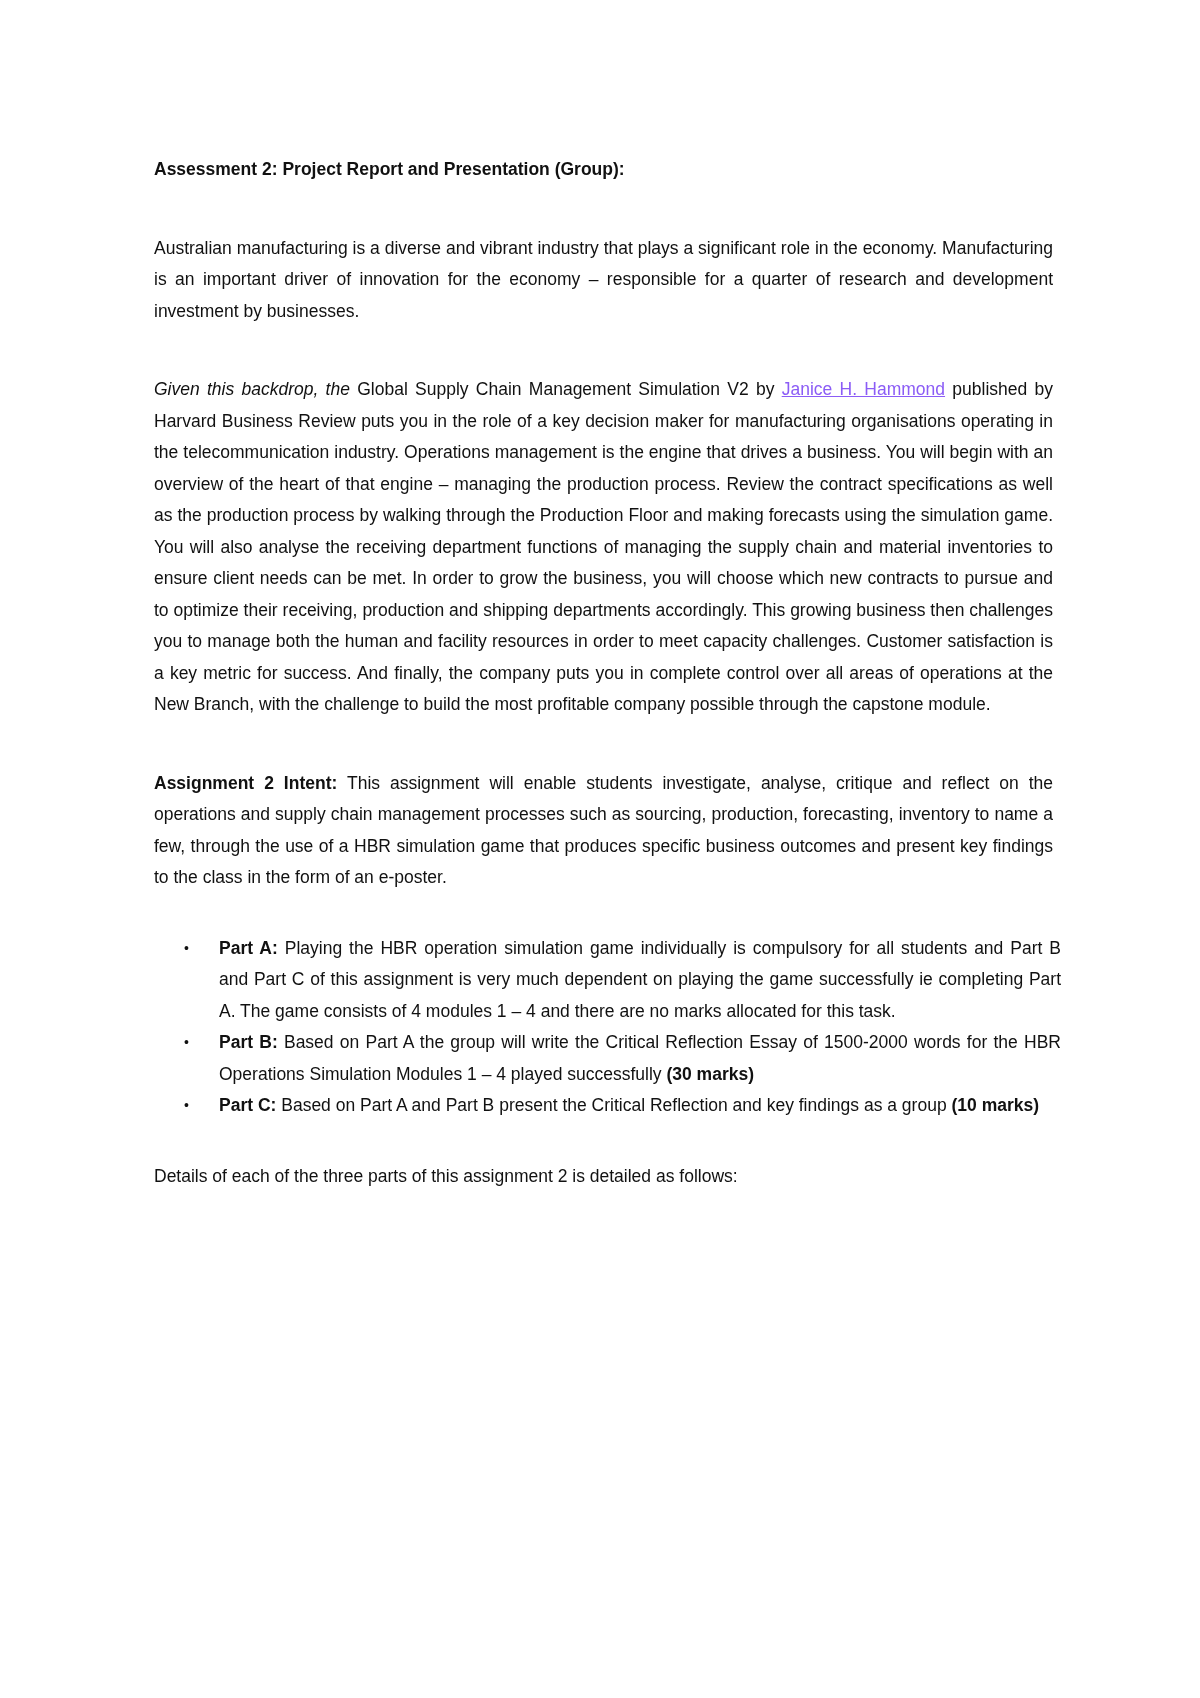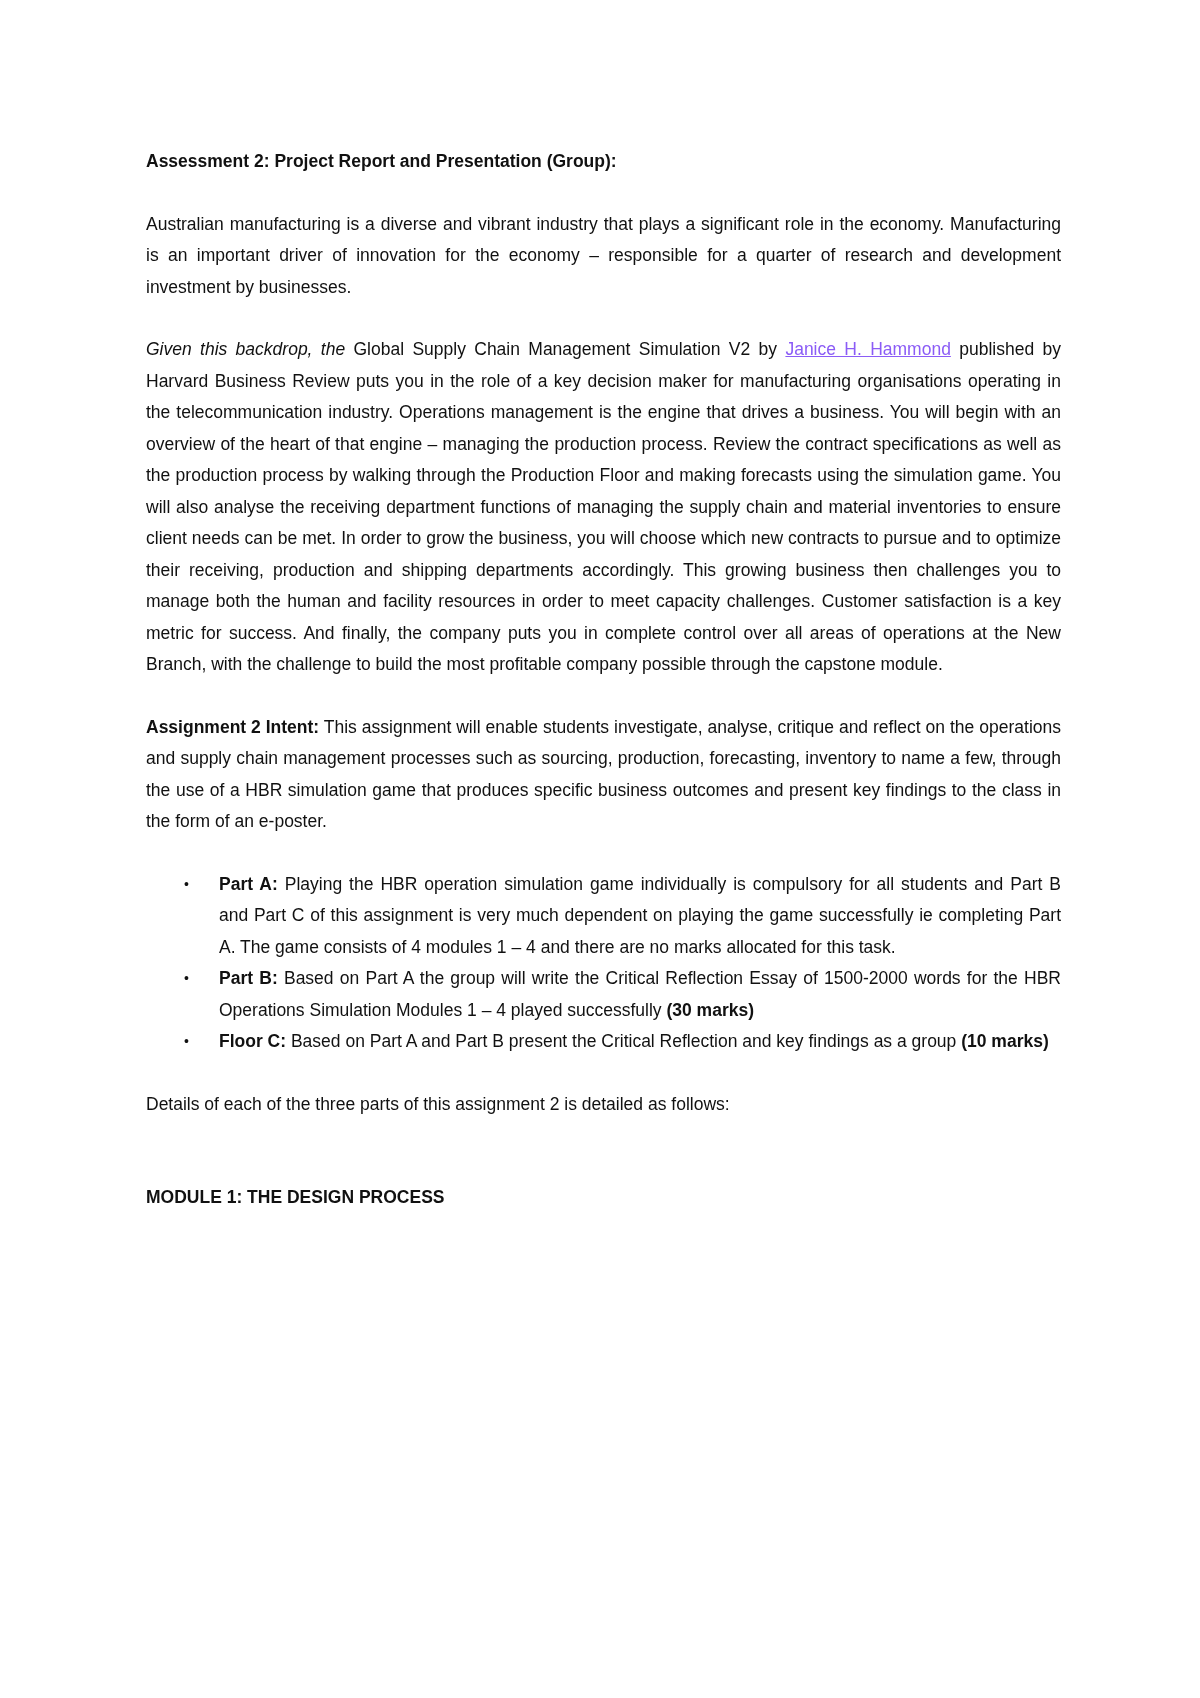--- a/index.html
+++ b/index.html
@@ -2,21 +2,21 @@
 <html><head>
 <meta charset="utf-8">
 <style>
   html, body { margin: 0; padding: 0; background: #ffffff; }
   body { width: 1200px; height: 1698px; position: relative; overflow: hidden; }
   .page {
     position: absolute; left: 146px; top: 146px; width: 915px;
     font-family: "Liberation Sans", "DejaVu Sans", sans-serif;
     font-size: 17.5px; color: #111; line-height: 31.5px;
   }
-  p { margin: 0; }
+  p { margin: 8px; }
   .just { text-align: justify; }
   .gap { height: 31px; }
   b { font-weight: bold; }
   i { font-style: italic; }
   .link { color: #8b5cf6; text-decoration: underline; }
   .u { font-weight: bold; }
   ul { margin: 0; padding: 0; list-style: none; }
   li { position: relative; padding-left: 73px; text-align: justify; }
   li .bullet { position: absolute; left: 38px; top: 0; font-size: 14px; }
 </style>
@@ -32,23 +32,22 @@
 
   <p class="just"><i>Given this backdrop, the</i><span> Global Supply Chain Management Simulation V2 by </span><a class="link">Janice H. Hammond</a><span> published by Harvard Business Review puts you in the role of a key decision maker for manufacturing organisations operating in the telecommunication industry. Operations management is the engine that drives a business. You will begin with an overview of the heart of that engine – managing the production process. Review the contract specifications as well as the production process by walking through the Production Floor and making forecasts using the simulation game. You will also analyse the receiving department functions of managing the supply chain and material inventories to ensure client needs can be met. In order to grow the business, you will choose which new contracts to pursue and to optimize their receiving, production and shipping departments accordingly. This growing business then challenges you to manage both the human and facility resources in order to meet capacity challenges. Customer satisfaction is a key metric for success. And finally, the company puts you in complete control over all areas of operations at the New Branch, with the challenge to build the most profitable company possible through the capstone module.</span></p>
   <div class="gap"></div>
 
   <p class="just"><b>Assignment 2 Intent:</b><span> This assignment will enable students investigate, analyse, critique and reflect on the operations and supply chain management processes such as sourcing, production, forecasting, inventory to name a few, through the use of a HBR simulation game that produces specific business outcomes and present key findings to the class in the form of an e-poster.</span></p>
   <div class="gap"></div>
 
   <ul>
     <li><span class="bullet">•</span><span class="u">Part A:</span><span> Playing the HBR operation simulation game individually is compulsory for all students and Part B and Part C of this assignment is very much dependent on playing the game successfully ie completing Part A. The game consists of 4 modules 1 – 4 and there are no marks allocated for this task.</span></li>
     <li><span class="bullet">•</span><span class="u">Part B:</span><span> Based on Part A the group will write the Critical Reflection Essay of 1500-2000 words for the HBR Operations Simulation Modules 1 – 4 played successfully </span><b>(30 marks)</b></li>
-    <li><span class="bullet">•</span><span class="u">Floor C:</span><span> Based on Part A and Part B present the Critical Reflection and key findings as a group </span><b>(10 marks)</b></li>
+    <li><span class="bullet">•</span><span class="u">Part C:</span><span> Based on Part A and Part B present the Critical Reflection and key findings as a group </span><b>(10 marks)</b></li>
   </ul>
   <div class="gap"></div>
 
   <p>Details of each of the three parts of this assignment 2 is detailed as follows:</p>
   <div class="gap"></div>
 
   <div class="gap"></div>
 
-  <p><b>MODULE 1: THE DESIGN PROCESS</b></p>
 </div>
 
 </body></html>

